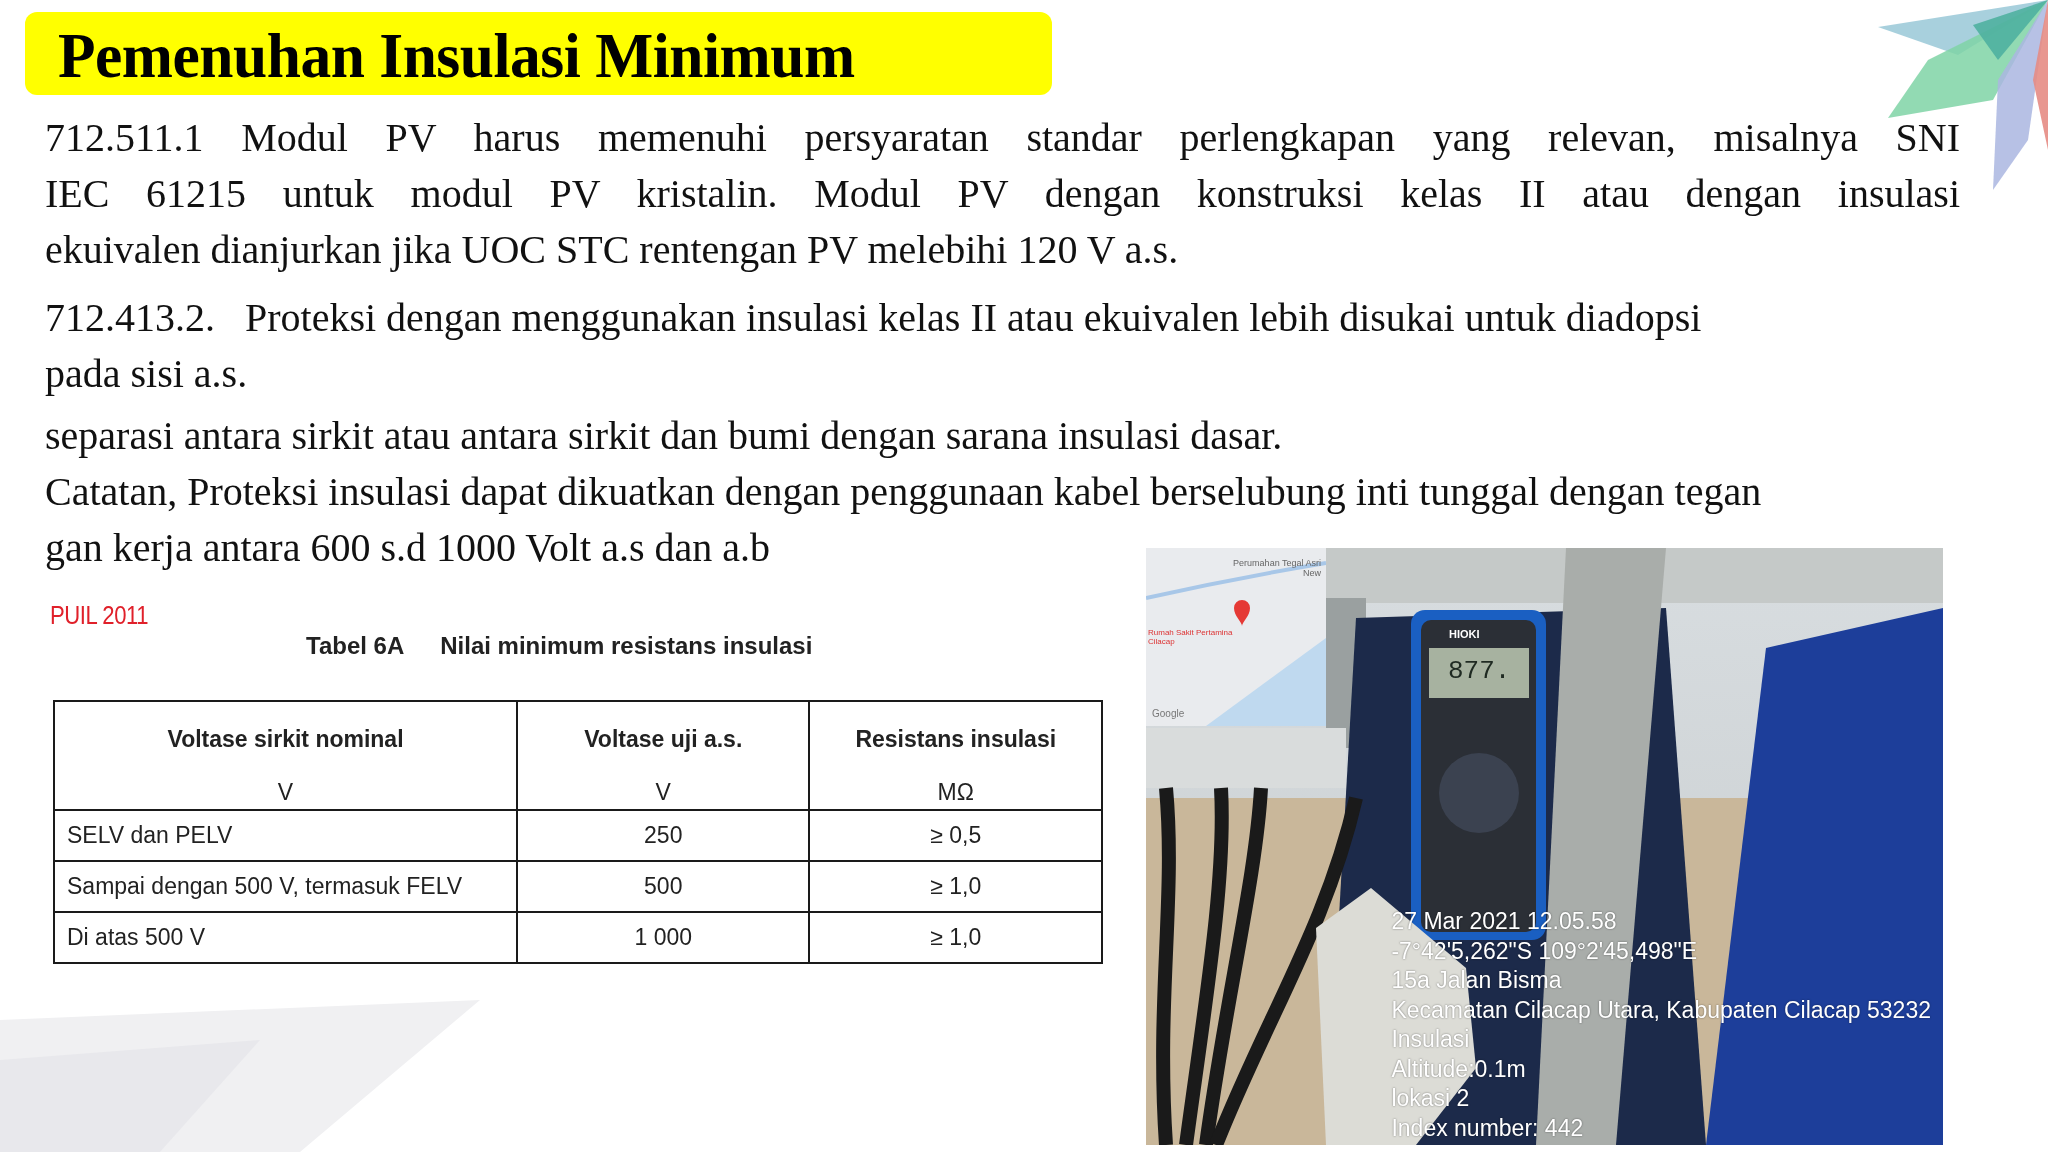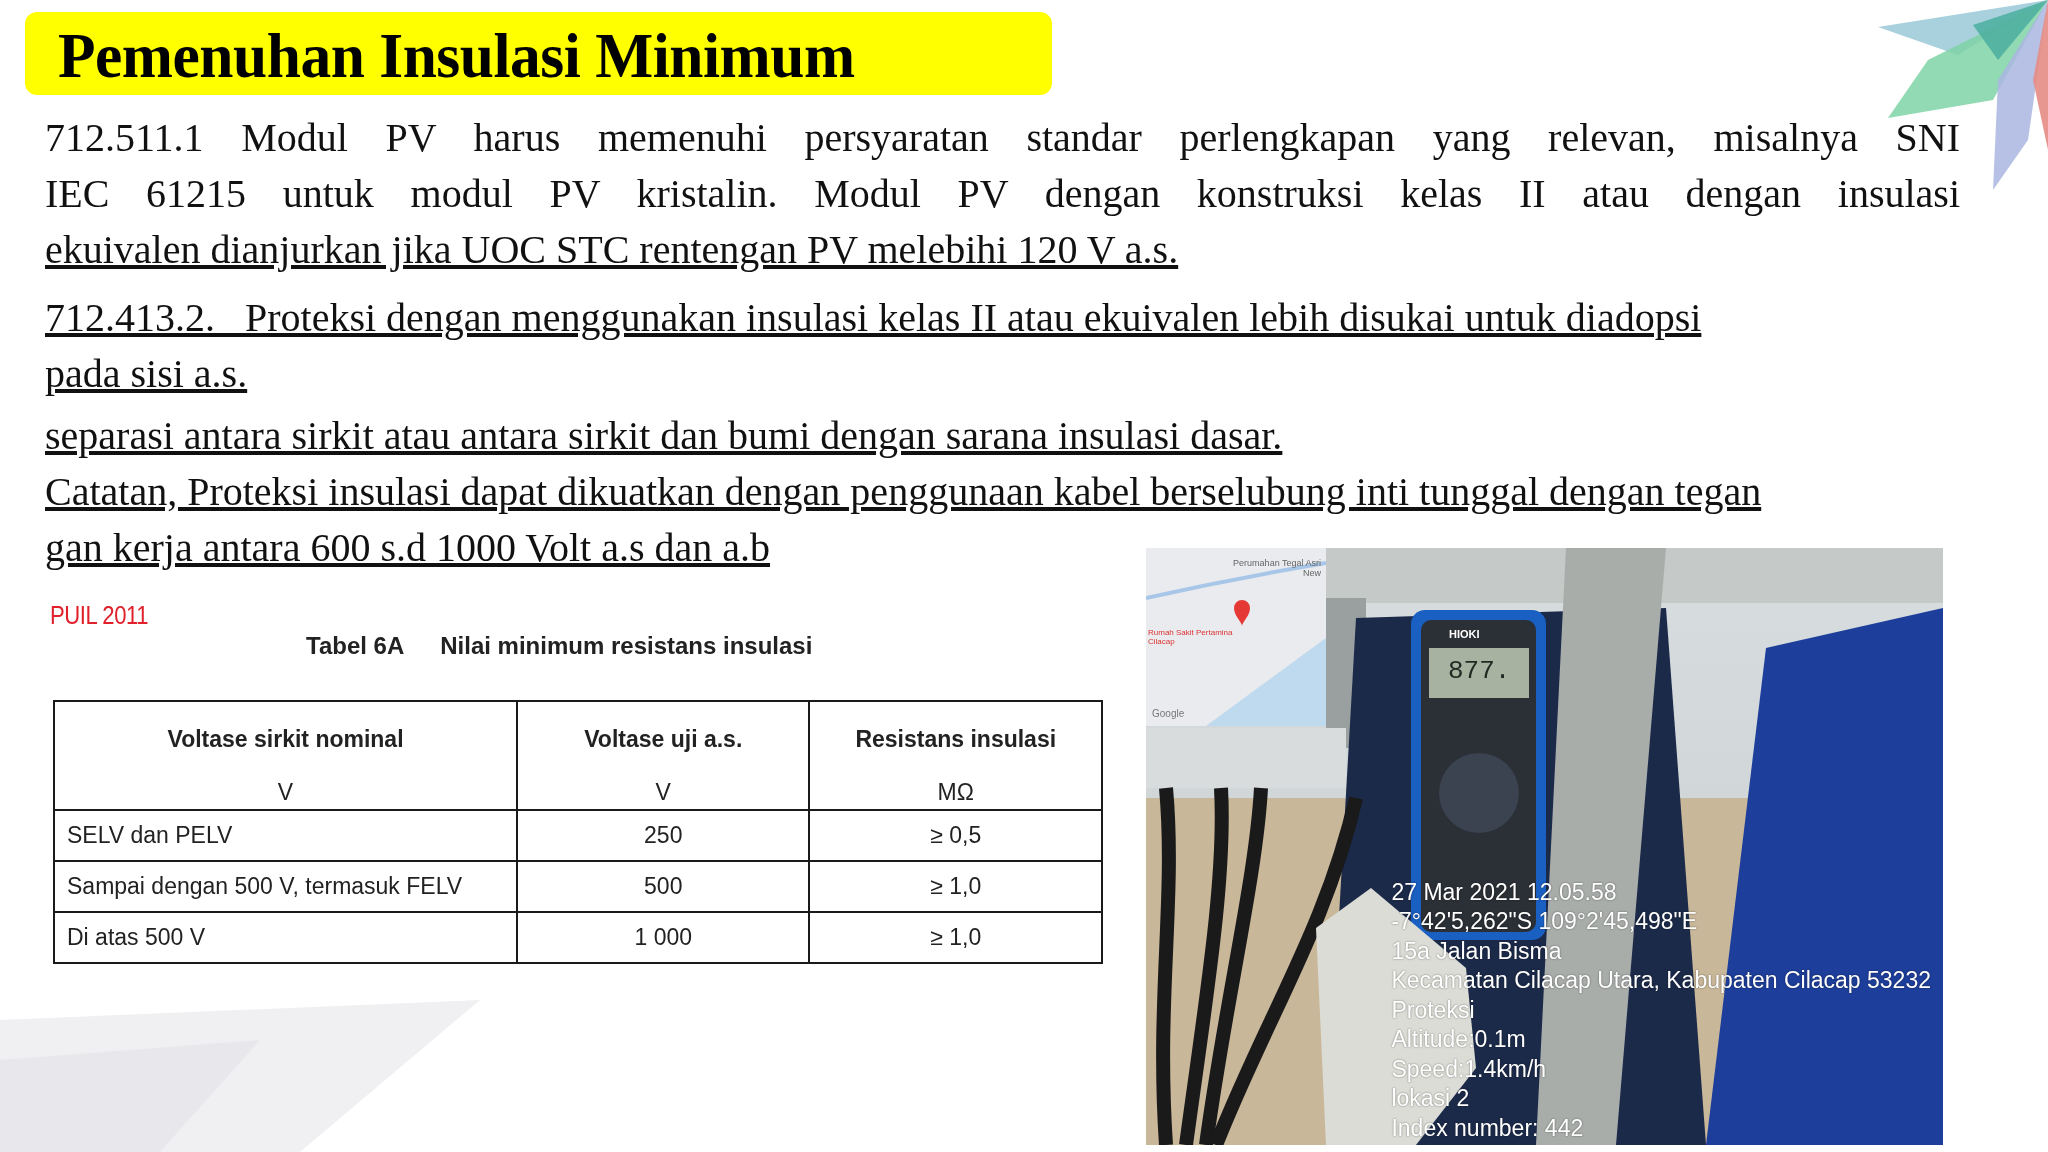--- a/index.html
+++ b/index.html
@@ -5,21 +5,21 @@
   html, body { margin:0; padding:0; }
   body { width:2048px; height:1152px; position:relative; overflow:hidden; background:#ffffff; font-family:"Liberation Serif", serif; }
   .bg-shard { position:absolute; left:0; top:1000px; width:900px; height:152px; }
   .deco { position:absolute; right:0; top:0; width:220px; height:200px; }
   .title-box { position:absolute; left:25px; top:12px; width:1027px; height:83px; background:#ffff00; border-radius:12px; }
   .title { position:absolute; left:58px; top:20px; font-family:"Liberation Serif", serif; font-weight:bold; font-size:64px; line-height:72px; color:#000; letter-spacing:-0.5px; transform:scaleX(0.96); transform-origin:left; white-space:nowrap; }
   .para { position:absolute; left:45px; font-size:40px; line-height:56px; color:#111; }
   .p1 { top:110px; width:1915px; text-align:justify; text-align-last:left; }
   .p2 { top:290px; width:1915px; }
   .p3 { top:408px; width:1990px; }
-  .line { display:block; white-space:nowrap;text-decoration:underline; }
+  .line { display:block; white-space:nowrap; }
   .justified { display:block; text-align:justify; text-align-last:justify; white-space:normal; }
   .table-panel { position:absolute; left:25px; top:590px; width:1090px; height:410px; background:#fff; }
   .puil { position:absolute; left:50px; top:600px; font-family:"Liberation Sans", sans-serif; font-size:26px; color:#e0202a; letter-spacing:-0.5px; transform:scaleX(0.85); transform-origin:left; }
   .tcaption { position:absolute; left:306px; top:632px; font-family:"Liberation Sans", sans-serif; font-weight:bold; font-size:24px; color:#222; white-space:nowrap; }
   .tcaption span { margin-right:36px; }
   table.t6a { position:absolute; left:53px; top:700px; width:1050px; border-collapse:collapse; font-family:"Liberation Sans", sans-serif; font-size:23px; color:#222; }
   table.t6a th, table.t6a td { border:2px solid #1a1a1a; }
   table.t6a th { font-weight:bold; height:107px; vertical-align:top; padding:0; }
   table.t6a th .h1 { display:block; margin-top:24px; }
   table.t6a th .h2 { display:block; margin-top:26px; font-weight:normal; }
@@ -159,19 +159,18 @@
     <span style="position:absolute;left:2px;top:80px;width:90px;font-family:'Liberation Sans',sans-serif;font-size:8px;color:#d33;">Rumah Sakit Pertamina Cilacap</span>
     <span style="position:absolute;left:6px;top:160px;font-family:'Liberation Sans',sans-serif;font-size:10px;color:#777;">Google</span>
   </div>
   <span style="position:absolute;left:303px;top:80px;font-family:Liberation Sans, sans-serif;font-weight:bold;font-size:11px;color:#fff;">HIOKI</span>
   <span style="position:absolute;left:302px;top:108px;font-family:'Liberation Mono',monospace;font-size:26px;color:#1f2a22;">877.</span>
   <div class="overlay-text">
     <span>27 Mar 2021 12.05.58</span>
     <span>-7°42'5,262"S 109°2'45,498"E</span>
     <span>15a Jalan Bisma</span>
     <span>Kecamatan Cilacap Utara, Kabupaten Cilacap 53232</span>
-    <span>Proteksi</span>
+    <span>Insulasi</span>
     <span>Altitude:0.1m</span>
-    <span>Speed:1.4km/h</span>
     <span>lokasi 2</span>
     <span>Index number: 442</span>
   </div>
 </div>
 
 </body></html>

